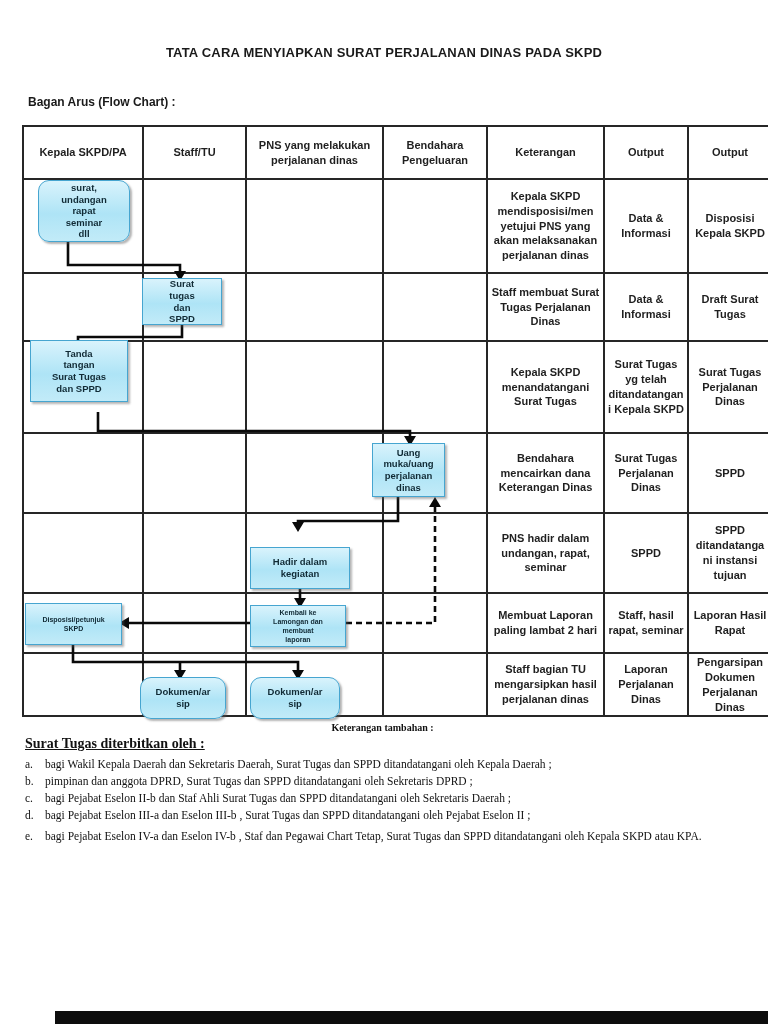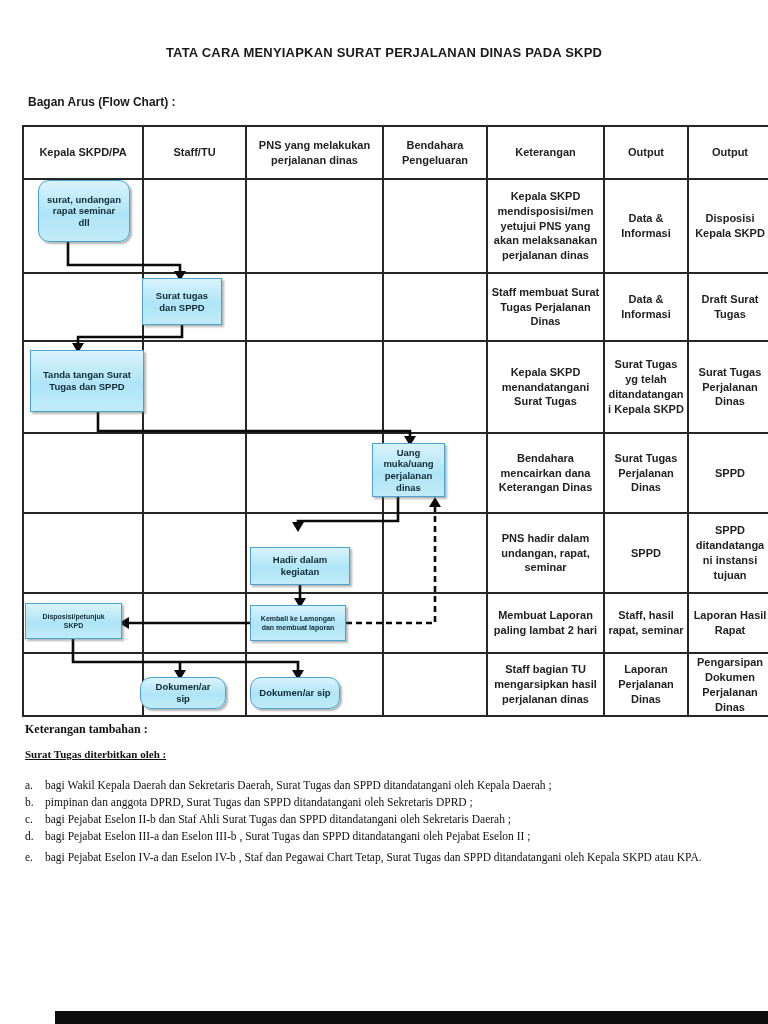--- a/index.html
+++ b/index.html
@@ -15,29 +15,29 @@
       padding:1px 3px;font-size:11px;line-height:1.35;font-weight:bold;color:#1f1f1f;
       overflow:hidden;word-wrap:break-word;}
   th.big{font-size:12.5px;}
   
   .c0{width:112px}.c1{width:95px}.c2{width:129px}.c3{width:96px}.c4{width:109px}.c5{width:76px}.c6{width:76px}
 
   
   .fb{position:absolute;box-sizing:border-box;display:flex;align-items:center;justify-content:center;
       text-align:center;font-weight:bold;color:#102a35;font-size:9.5px;line-height:1.22;
       background:linear-gradient(180deg,#d9f3fc 0%,#aee4f6 55%,#c2ebf8 100%);
-      border:1.6px solid #46a5d0;box-shadow:2px 2px 2px rgba(90,90,90,.45);padding:7px;}
+      border:1.6px solid #46a5d0;box-shadow:2px 2px 2px rgba(90,90,90,.45);padding:20px;}
   .rounded{border-radius:11px;}
   .tiny{font-size:7px;line-height:1.3;}
   .svg-overlay{position:absolute;left:0;top:0;pointer-events:none;}
 
   .notes{position:absolute;left:25px;top:722px;width:715px;
          font-family:"Liberation Serif",serif;font-size:11.5px;color:#111;}
-  .notes .h{font-weight:bold;font-size:12px;margin-bottom:11px;}
-  .notes .sh{font-weight:bold;font-size:11px;text-decoration:underline;margin-bottom:18px;}
+  .notes .h{font-weight:bold;font-size:10px;margin-bottom:3px;text-align:center;}
+  .notes .sh{font-weight:bold;font-size:14px;text-decoration:underline;margin-bottom:5px;}
   .note-item{margin-bottom:3px;line-height:14px;}
   .note-item .lbl{display:inline-block;width:20px;}
   .note-item.last{margin-top:7px;}
 
   .bottom-bar{position:absolute;left:55px;right:0;bottom:0;height:13px;background:#0d0d0d;}
 </style>
 </head>
 <body>
 
 <div class="page">
@@ -146,21 +146,21 @@
         <polygon points="272,473 284,473 278,483"></polygon>
         <polygon points="107,492 107,504 97,498"></polygon>
         <polygon points="407,382 419,382 413,372"></polygon>
         <polygon points="270,545 282,545 276,555"></polygon>
         <polygon points="152,545 164,545 158,555"></polygon>
       </g>
     </svg>
 
     <div class="fb rounded" style="left:16px;top:55px;width:92px;height:62px;">surat, undangan rapat seminar dll</div>
     <div class="fb" style="left:120px;top:153px;width:80px;height:47px;">Surat tugas dan SPPD</div>
-    <div class="fb" style="left:8px;top:225px;width:114px;height:62px;">Tanda tangan Surat Tugas dan SPPD</div>
+    <div class="fb" style="left:8px;top:215px;width:98px;height:62px;">Tanda tangan Surat Tugas dan SPPD</div>
     <div class="fb" style="left:350px;top:318px;width:73px;height:54px;">Uang muka/uang perjalanan dinas</div>
     <div class="fb" style="left:228px;top:403px;width:100px;height:38px;margin-top:19px;">Hadir dalam kegiatan</div>
     <div class="fb tiny" style="left:228px;top:480px;width:96px;height:36px;">Kembali ke Lamongan dan membuat laporan</div>
     <div class="fb tiny" style="left:3px;top:478px;width:97px;height:36px;">Disposisi/petunjuk SKPD</div>
     <div class="fb rounded" style="left:118px;top:552px;width:86px;height:32px;">Dokumen/ar sip</div>
     <div class="fb rounded" style="left:228px;top:552px;width:90px;height:32px;">Dokumen/ar sip</div>
   </div>
 
   <div class="notes">
     <div class="h">Keterangan tambahan :</div>

